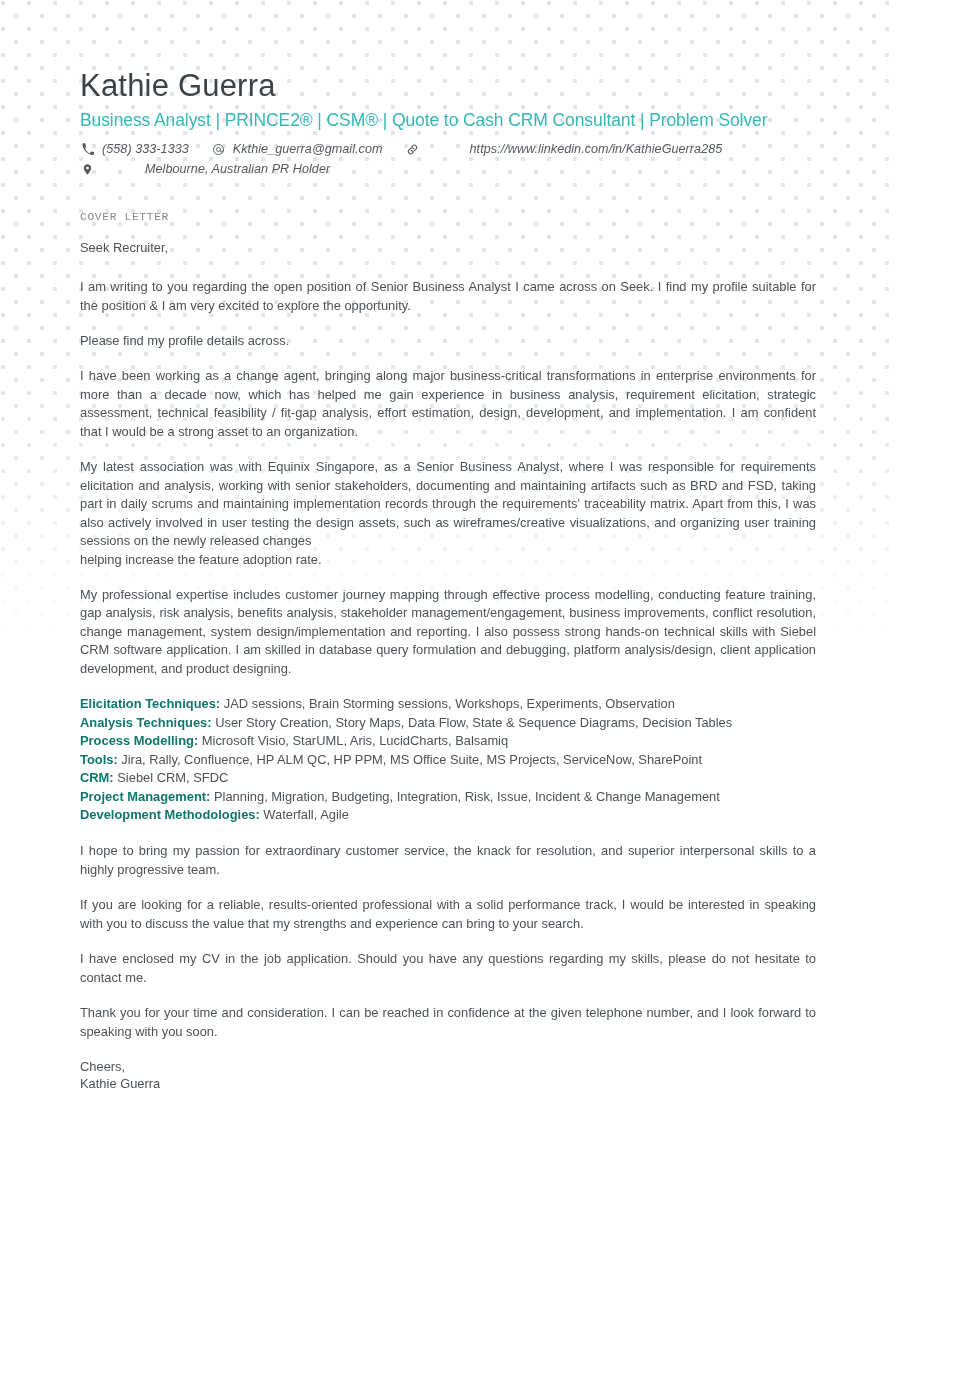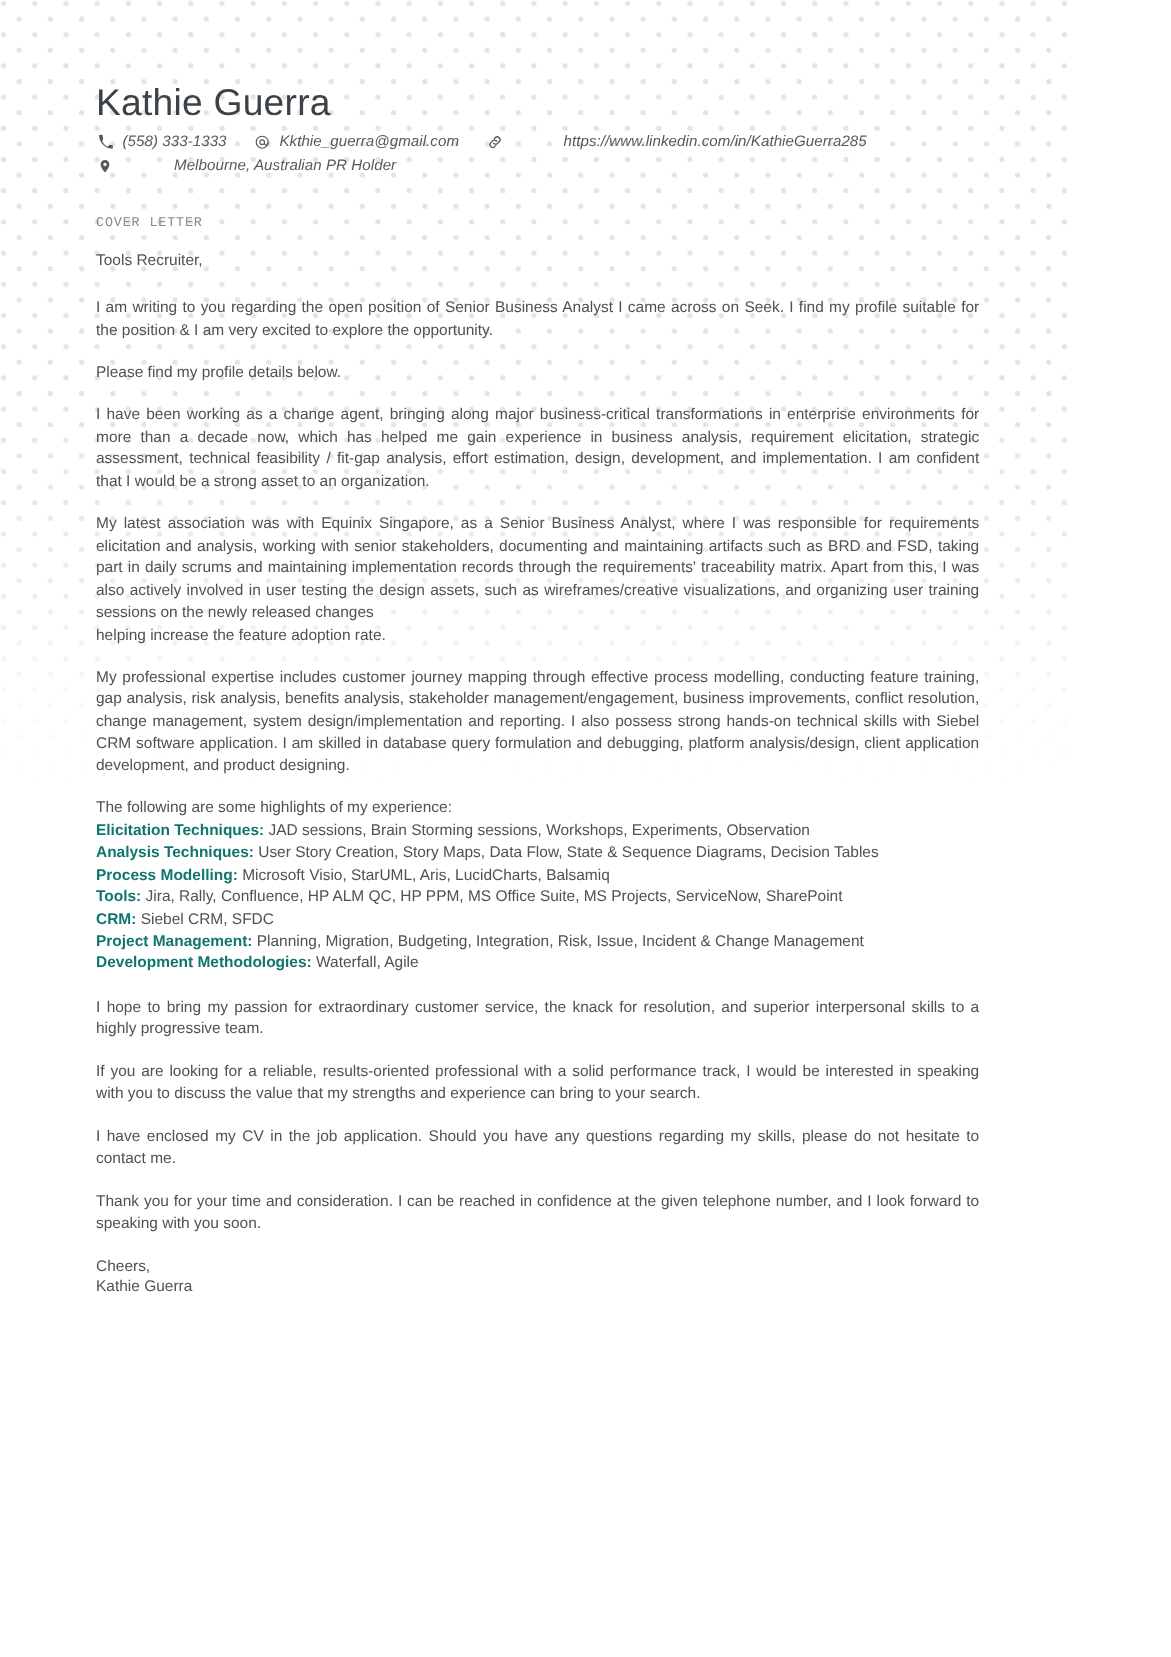--- a/index.html
+++ b/index.html
@@ -170,20 +170,21 @@
 <body>
 
 <div id="page">
 
   <div id="dot-pattern"></div>
 
   <div id="content">
 
     <header>
       <h1 class="full-name">Kathie Guerra</h1>
+      <div class="headline">Business Analyst | PRINCE2® | CSM® | Quote to Cash CRM Consultant | Problem Solver</div>
 
       <div class="contact-rows">
 
         <div class="contact-row">
 
           <div class="contact-item">
             <span class="contact-icon">
               <svg width="12" height="12" viewBox="0 0 24 24" fill="currentColor" aria-hidden="true">
                 <path d="M6.6 10.8c1.9 3.7 4.9 6.7 8.6 8.6l2.9-2.9c.4-.4.9-.5 1.3-.3 1.4.5 2.9.7 4.5.7.7 0 1.2.5 1.2 1.2V22c0 .7-.5 1.2-1.2 1.2C11.9 23.2 1 12.3 1 .9 1 .2 1.5-.3 2.2-.3H6c.7 0 1.2.5 1.2 1.2 0 1.5.2 3 .7 4.5.2.5.1 1-.3 1.3L6.6 10.8z" transform="translate(0,1)"></path>
               </svg>
@@ -225,34 +226,33 @@
           </div>
         </div>
 
       </div>
     </header>
 
     <div class="section-label">COVER LETTER</div>
 
     <section class="letter">
 
-      <p class="salutation">Tools Recruiter,</p>
+      <p class="salutation">Seek Recruiter,</p>
 
       <p class="para">I am writing to you regarding the open position of Senior Business Analyst I came across on Seek. I find my profile suitable for the position &amp; I am very excited to explore the opportunity.</p>
 
-      <p class="short-line">Please find my profile details below.</p>
+      <p class="short-line">Please find my profile details across.</p>
 
       <p class="para">I have been working as a change agent, bringing along major business-critical transformations in enterprise environments for more than a decade now, which has helped me gain experience in business analysis, requirement elicitation, strategic assessment, technical feasibility / fit-gap analysis, effort estimation, design, development, and implementation. I am confident that I would be a strong asset to an organization.</p>
 
       <p class="para tight">My latest association was with Equinix Singapore, as a Senior Business Analyst, where I was responsible for requirements elicitation and analysis, working with senior stakeholders, documenting and maintaining artifacts such as BRD and FSD, taking part in daily scrums and maintaining implementation records through the requirements' traceability matrix. Apart from this, I was also actively involved in user testing the design assets, such as wireframes/creative visualizations, and organizing user training sessions on the newly released changes</p>
       <p class="para flush">helping increase the feature adoption rate.</p>
 
       <p class="para">My professional expertise includes customer journey mapping through effective process modelling, conducting feature training, gap analysis, risk analysis, benefits analysis, stakeholder management/engagement, business improvements, conflict resolution, change management, system design/implementation and reporting. I also possess strong hands-on technical skills with Siebel CRM software application. I am skilled in database query formulation and debugging, platform analysis/design, client application development, and product designing.</p>
 
-      <p class="highlights-intro">The following are some highlights of my experience:</p>
 
       <div>
         <p class="skill-line">
           <span class="skill-label">Elicitation Techniques:</span>
           <span class="skill-value">JAD sessions, Brain Storming sessions, Workshops, Experiments, Observation</span>
         </p>
         <p class="skill-line">
           <span class="skill-label">Analysis Techniques:</span>
           <span class="skill-value">User Story Creation, Story Maps, Data Flow, State &amp; Sequence Diagrams, Decision Tables</span>
         </p>

